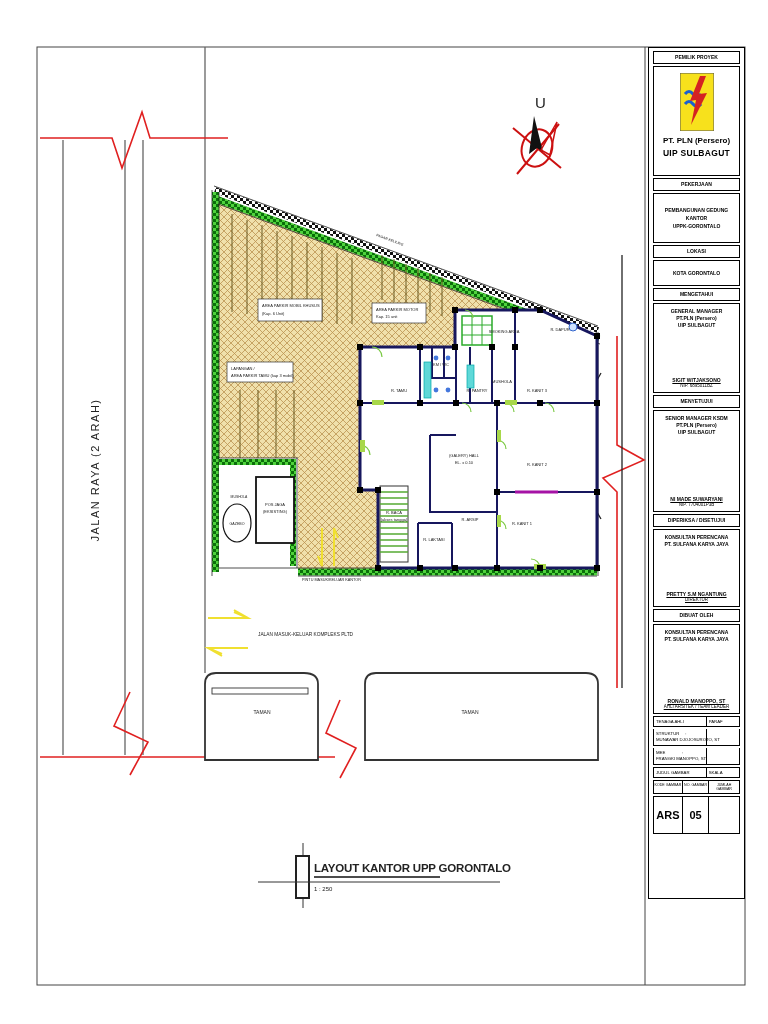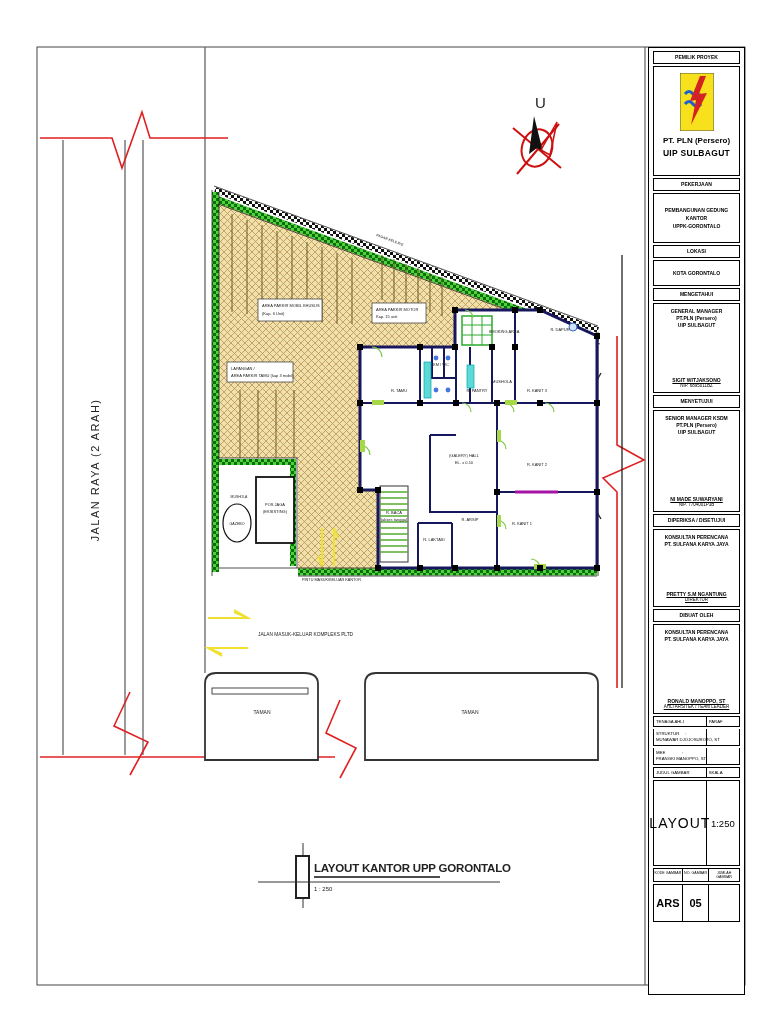--- a/index.html
+++ b/index.html
@@ -1,20 +1,20 @@
 <!DOCTYPE html>
 <html><head>
 <meta charset="utf-8">
 <style>
   html,body{margin:0;padding:0;background:#fff;}
   body{width:768px;height:1024px;position:relative;font-family:"Liberation Sans",sans-serif;overflow:hidden;}
   svg text{font-family:"Liberation Sans",sans-serif;fill:#222;}
   #plan{position:absolute;left:0;top:0;}
   
-  .tb{position:absolute;left:648px;top:47px;width:97px;height:948px;border:1px solid #000;
+  .tb{position:absolute;left:648px;top:47px;width:97px;height:852px;border:1px solid #000;
       background:#fff;box-sizing:border-box;padding:3px 4px;display:flex;flex-direction:column;}
   .tb>div{margin-top:2px;box-sizing:border-box;}
   .tb>div:first-child{margin-top:0;}
   .tb-h{border:1px solid #000;font-size:5px;font-weight:bold;text-align:center;
         height:13px;line-height:11px;flex:none;}
   .tb-box{border:1px solid #000;font-size:5px;text-align:center;flex:none;overflow:hidden;}
   .logo-box{height:110px;display:flex;flex-direction:column;align-items:center;justify-content:flex-start;padding-top:6px;}
   .pln-logo{width:34px;height:58px;}
   .company1{font-size:8px;font-weight:bold;margin-top:5px;}
   .company2{font-size:8.5px;font-weight:bold;margin-top:3px;letter-spacing:.3px;}
@@ -311,24 +311,20 @@
     <div></div>
   </div>
   <div class="trow">
     <div><span>MEE              :</span><br><span>FRANGKI MANOPPO, ST</span></div>
     <div></div>
   </div>
   <div class="grid2">
     <div class="cell-h">JUDUL GAMBAR</div>
     <div class="cell-h">SKALA</div>
   </div>
-  <div class="grid2 layout-box">
-    <div class="big">LAYOUT</div>
-    <div class="scale">1:250</div>
-  </div>
   <div class="grid3">
     <div class="g3h">KODE GAMBAR</div>
     <div class="g3h">NO. GAMBAR</div>
     <div class="g3h">JUMLAH GAMBAR</div>
   </div>
   <div class="grid3">
     <div class="g3v">ARS</div>
     <div class="g3v">05</div>
     <div class="g3v"></div>
   </div>

